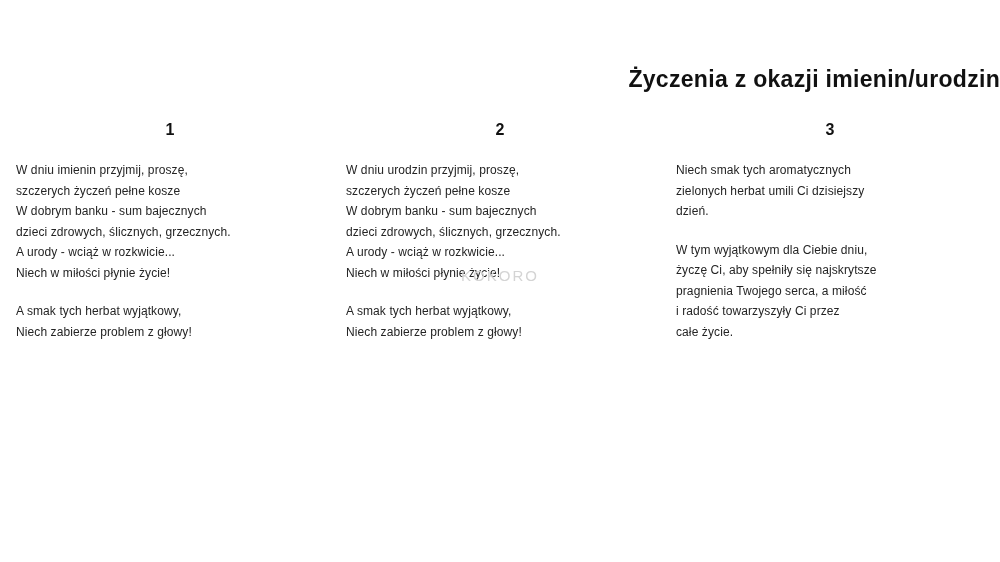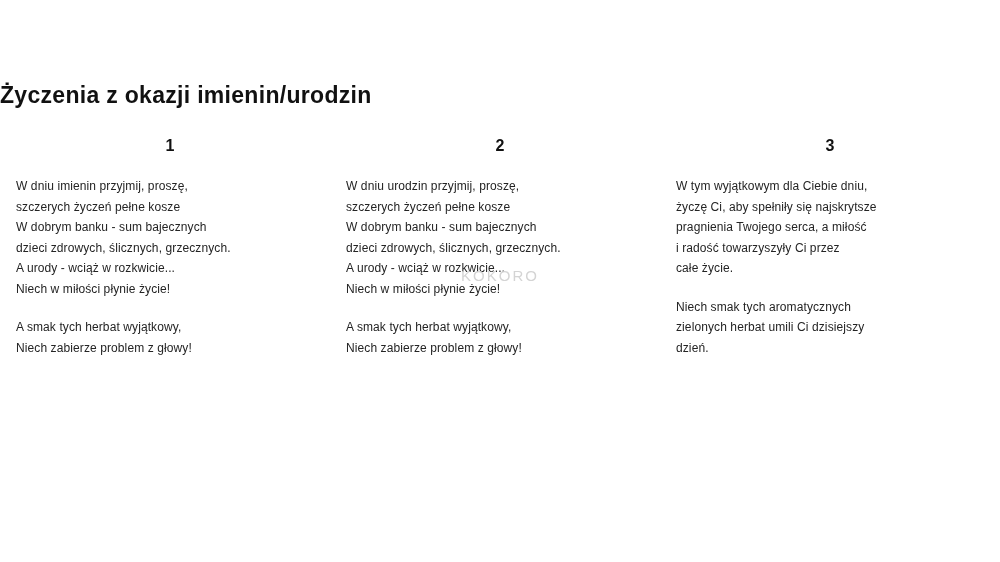--- a/index.html
+++ b/index.html
@@ -13,22 +13,22 @@
     width: 1000px;
     height: 562px;
     background: #ffffff;
     overflow: hidden;
     font-family: "Liberation Sans", "DejaVu Sans", sans-serif;
     color: #242424;
     box-sizing: border-box;
     padding-top: 66px;
   }
   .title {
-    margin: 16px 0 30px 0;
-    text-align: left;
+    margin: 0 0 30px 0;
+    text-align: right;
     font-size: 23px;
     line-height: 26px;
     font-weight: 800;
     letter-spacing: 0.3px;
     color: #111111;
   }
   .columns {
     display: flex;
     flex-direction: row;
     gap: 22px;
@@ -96,27 +96,27 @@
 W dobrym banku - sum bajecznych
 dzieci zdrowych, ślicznych, grzecznych.
 A urody - wciąż w rozkwicie...
 Niech w miłości płynie życie!</p>
       <p class="para">A smak tych herbat wyjątkowy,
 Niech zabierze problem z głowy!</p>
     </section>
 
     <section class="col">
       <div class="col-num">3</div>
+      <p class="para">Niech smak tych aromatycznych
+zielonych herbat umili Ci dzisiejszy
+dzień.</p>
       <p class="para">W tym wyjątkowym dla Ciebie dniu,
 życzę Ci, aby spełniły się najskrytsze
 pragnienia Twojego serca, a miłość
 i radość towarzyszyły Ci przez
 całe życie.</p>
-      <p class="para">Niech smak tych aromatycznych
-zielonych herbat umili Ci dzisiejszy
-dzień.</p>
     </section>
 
   </div>
 
   <div class="watermark">KOKORO</div>
 
 </div>
 
 </body></html>

